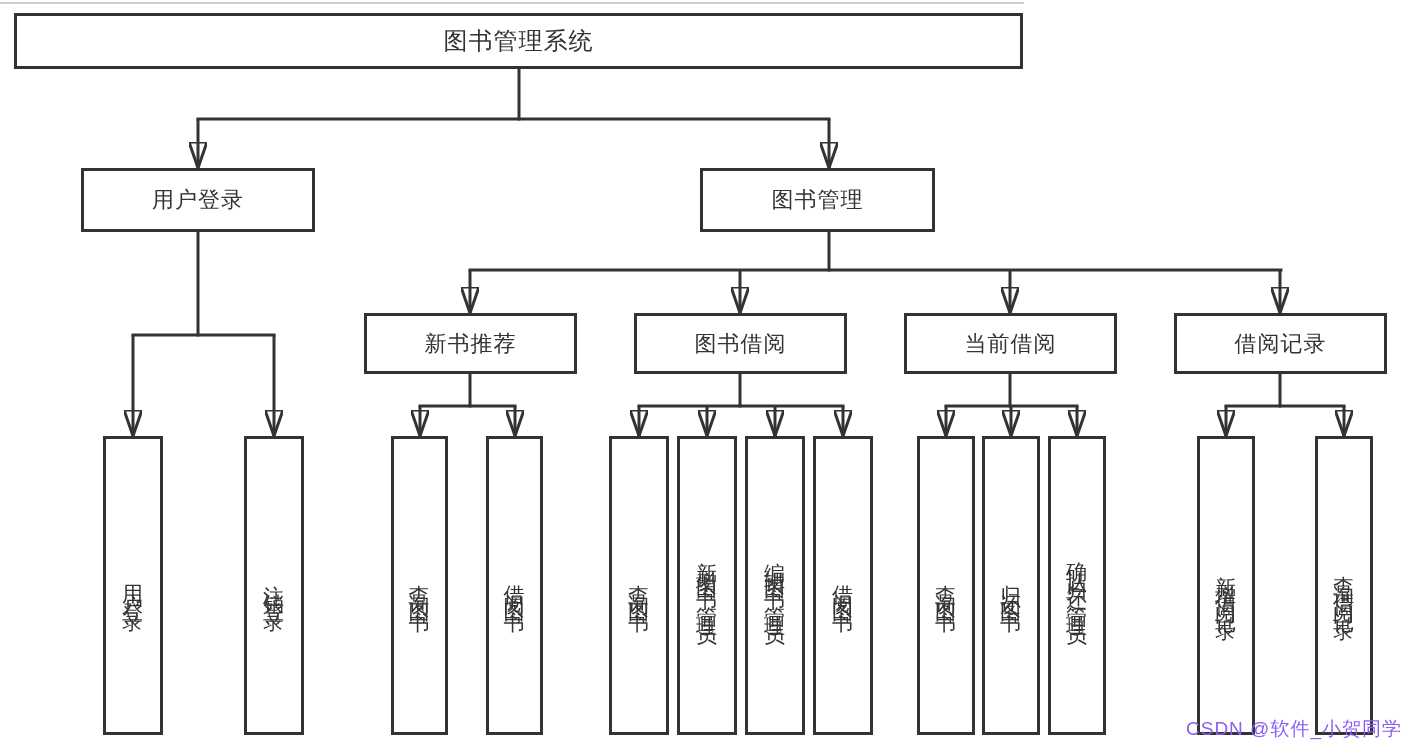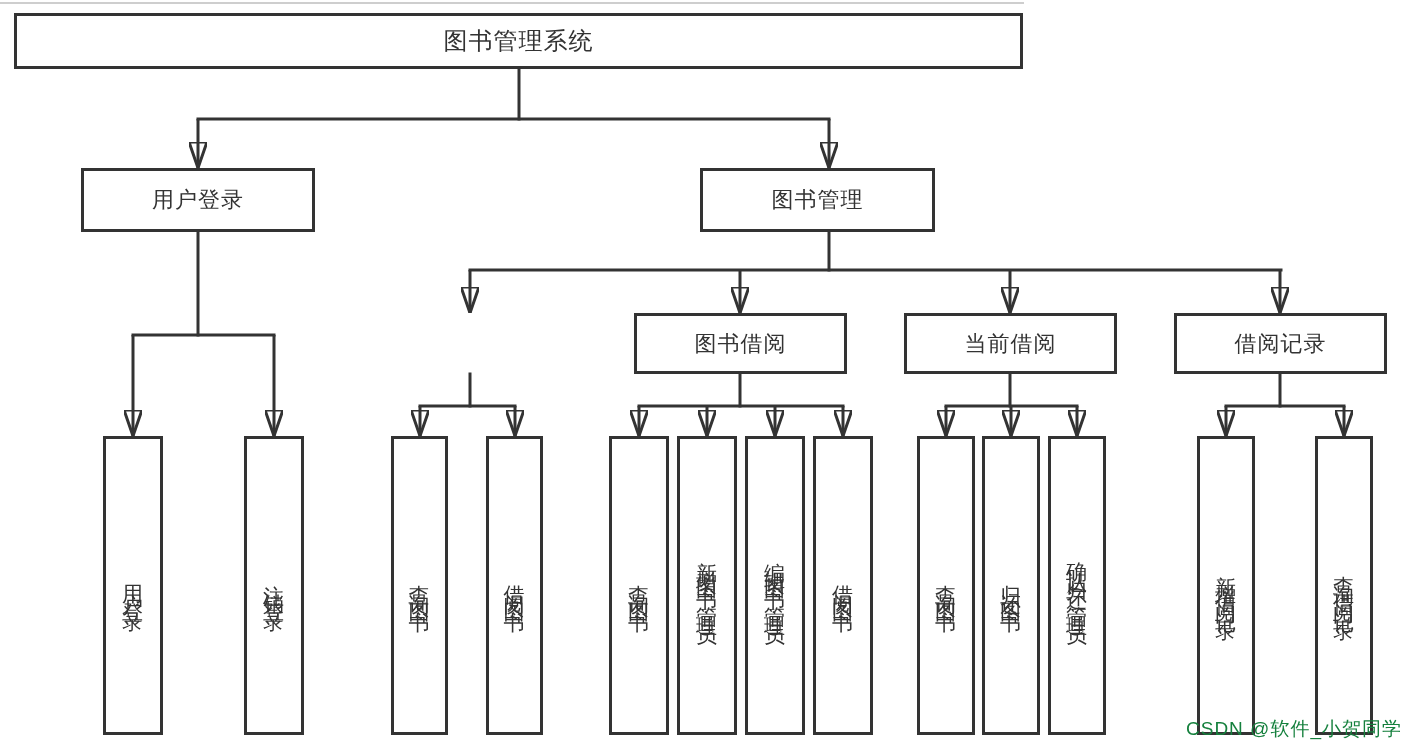--- a/index.html
+++ b/index.html
@@ -27,21 +27,21 @@
     letter-spacing:9px;
     line-height:1;
     padding:4px 0;
   }
   .top-hairline{
     position:absolute;left:0;top:2;width:1024px;height:2px;
     background:#cecece;z-index:0;top:2px;
   }
   .watermark{
     position:absolute;left:1186px;top:716px;z-index:3;
-    color:#15803d;font-size:19px;letter-spacing:1px;white-space:nowrap;
+    color:#8b5cf6;font-size:19px;letter-spacing:1px;white-space:nowrap;
   }
 </style>
 </head>
 <body>
 
 <div class="canvas">
 
   <div class="top-hairline"></div>
 
   <svg class="connector-svg" width="1405" height="747" viewBox="0 0 1405 747">
@@ -90,20 +90,21 @@
     <path d="M1226 406 H1344" stroke-linecap="square"></path>
     <line x1="1226" y1="406" x2="1226" y2="436" marker-end="url(#ah)"></line>
     <line x1="1344" y1="406" x2="1344" y2="436" marker-end="url(#ah)"></line>
   </svg>
 
   <div class="box root-box" style="left:14px;top:13px;width:1009px;height:56px">图书管理系统</div>
 
   <div class="box" style="left:81px;top:168px;width:234px;height:64px">用户登录</div>
   <div class="box" style="left:700px;top:168px;width:235px;height:64px">图书管理</div>
 
+  <div class="box" style="left:364px;top:313px;width:213px;height:61px">新书推荐</div>
   <div class="box" style="left:634px;top:313px;width:213px;height:61px">图书借阅</div>
   <div class="box" style="left:904px;top:313px;width:213px;height:61px">当前借阅</div>
   <div class="box" style="left:1174px;top:313px;width:213px;height:61px">借阅记录</div>
 
   <div class="box leaf" style="left:103px;top:436px;width:60px;height:299px">用户登录</div>
   <div class="box leaf" style="left:244px;top:436px;width:60px;height:299px">注销登录</div>
 
   <div class="box leaf" style="left:391px;top:436px;width:57px;height:299px">查询图书</div>
   <div class="box leaf" style="left:486px;top:436px;width:57px;height:299px">借阅图书</div>
 

